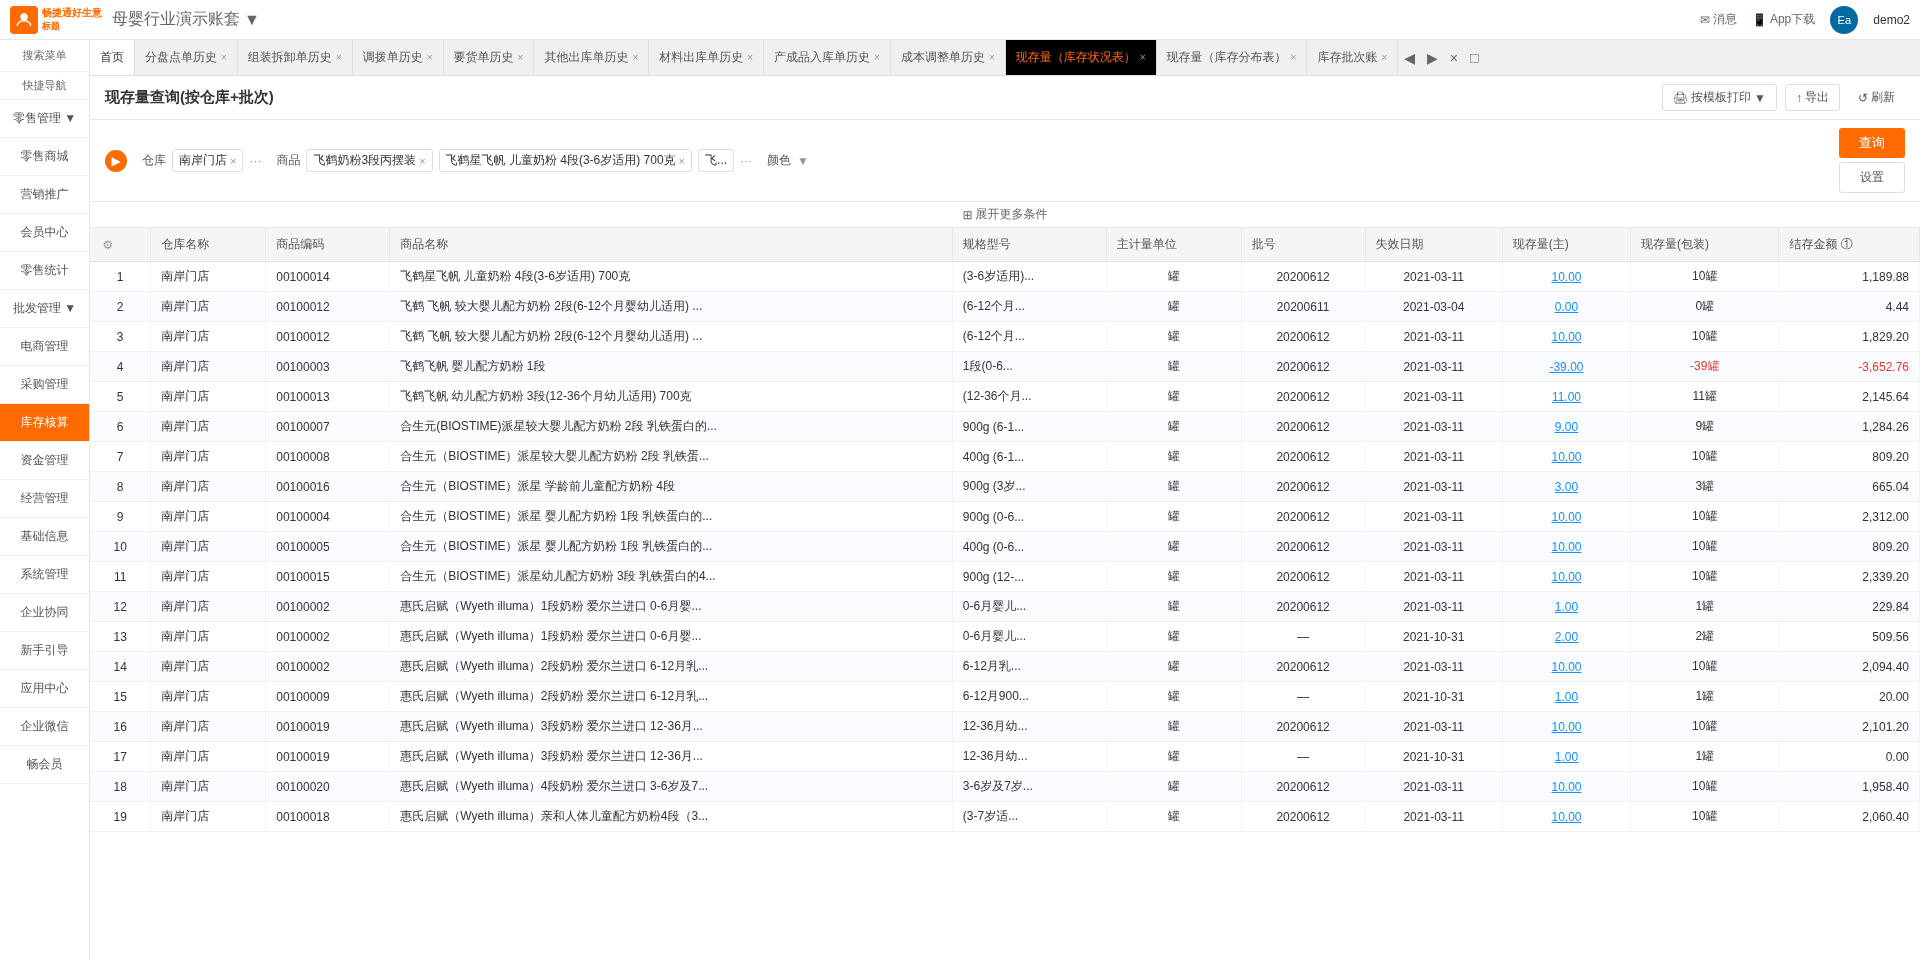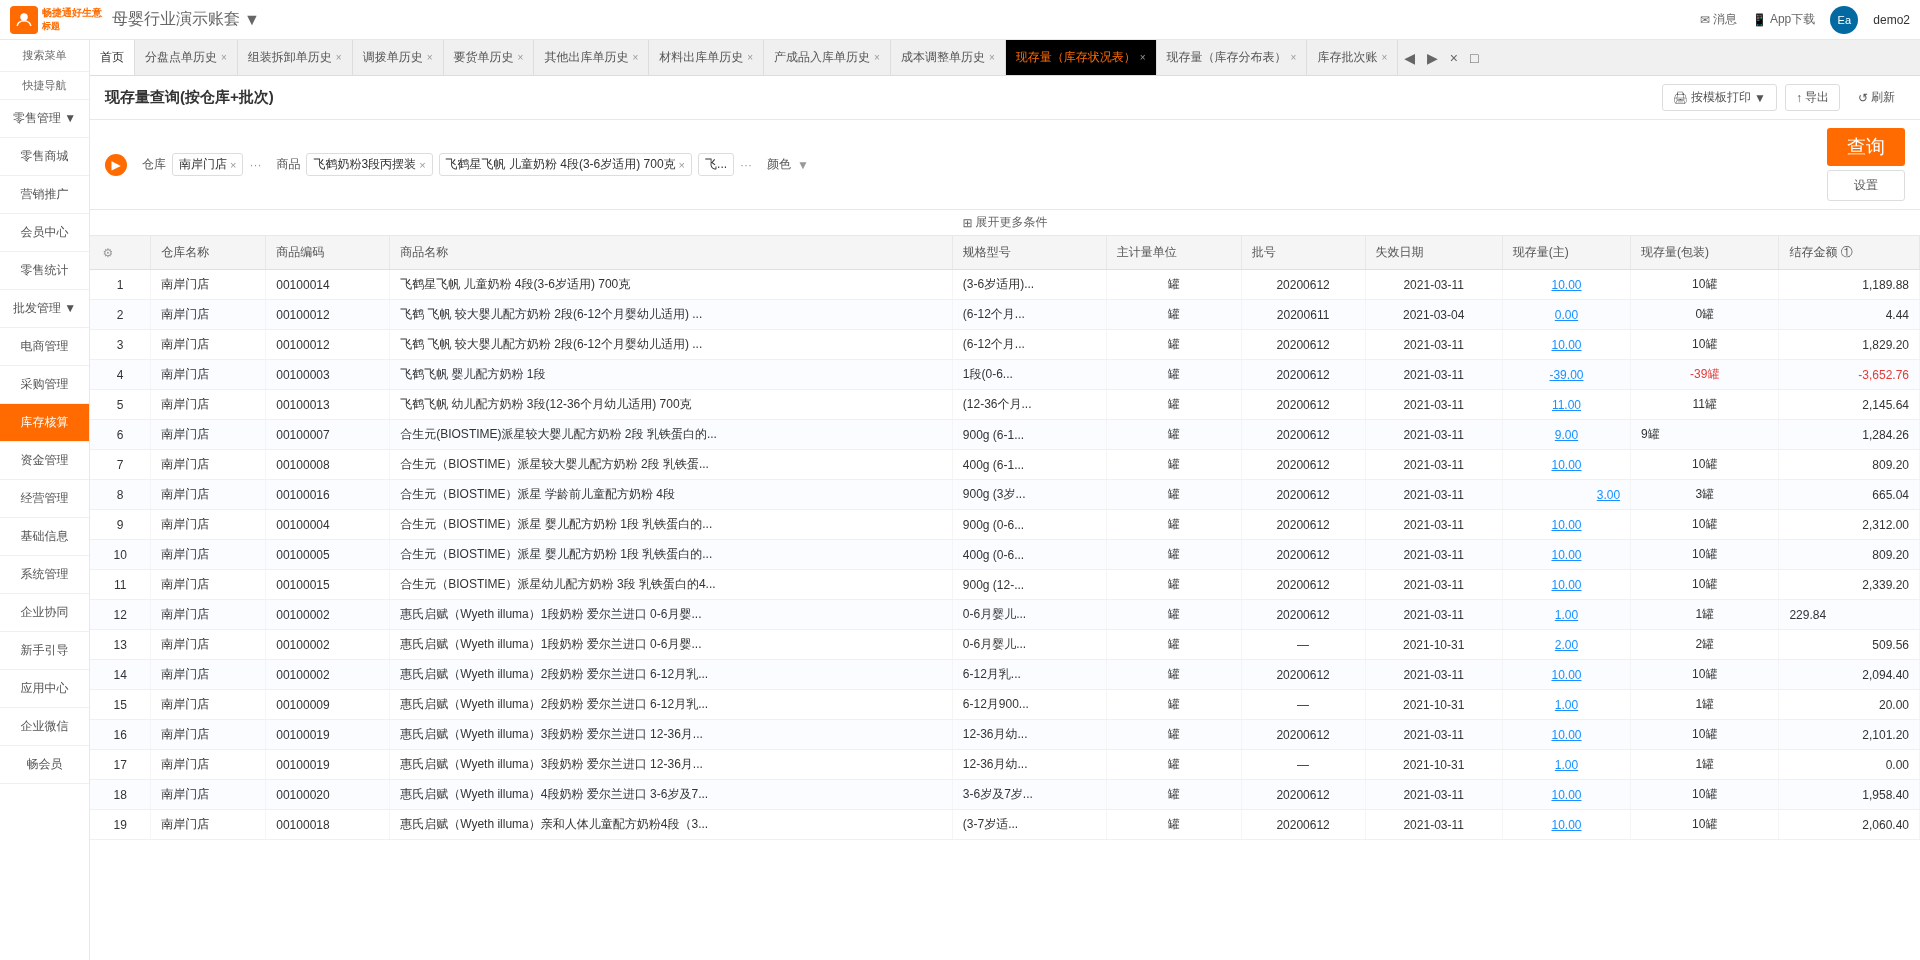--- a/index.html
+++ b/index.html
@@ -46,21 +46,21 @@
     .btn-export { display: flex; align-items: center; gap: 3px; padding: 4px 10px; border: 1px solid #ddd; border-radius: 3px; cursor: pointer; font-size: 12px; color: #555; background: #fff; }
     .btn-refresh { display: flex; align-items: center; gap: 3px; padding: 4px 10px; cursor: pointer; font-size: 12px; color: #555; }
     .filter-label { font-size: 12px; color: #555; }
     .filter-tag { display: flex; align-items: center; gap: 3px; background: #fff; border: 1px solid #ddd; border-radius: 3px; padding: 2px 6px; font-size: 12px; color: #333; }
     .filter-tag .x { color: #999; cursor: pointer; font-size: 11px; }
     .filter-dots { color: #999; cursor: pointer; }
     .filter-section { display: flex; align-items: center; gap: 6px; }
     .expand-more { display: flex; align-items: center; gap: 3px; color: #666; cursor: pointer; font-size: 12px; margin: 0 auto; }
 
     
-    .btn-query { background: #ff6b00; color: white; border: none; padding: 6px 20px; border-radius: 3px; cursor: pointer; font-size: 19px; }
+    .btn-query { background: #ff6b00; color: white; border: none; padding: 6px 20px; border-radius: 3px; cursor: pointer; font-size: 13px; }
     .btn-settings { background: #fff; color: #555; border: 1px solid #ddd; padding: 6px 12px; border-radius: 3px; cursor: pointer; font-size: 12px; }
 
     
     .filter-row { display: flex; align-items: center; padding: 8px 15px; border-bottom: 1px solid #e8e8e8; gap: 15px; flex-wrap: wrap; }
     .filter-expand-icon { width: 22px; height: 22px; background: #ff6b00; border-radius: 50%; display: flex; align-items: center; justify-content: center; color: white; font-size: 12px; cursor: pointer; flex-shrink: 0; }
 
     
     .table-wrap { flex: 1; overflow: auto; }
     table { width: 100%; border-collapse: collapse; font-size: 12px; }
     thead tr { background: #f5f5f5; }
@@ -315,21 +315,21 @@
               <tr class="row-even">
                 <td style="text-align: center;">6</td>
                 <td>南岸门店</td>
                 <td>00100007</td>
                 <td>合生元(BIOSTIME)派星较大婴儿配方奶粉 2段 乳铁蛋白的...</td>
                 <td>900g (6-1...</td>
                 <td style="text-align: center;">罐</td>
                 <td style="text-align: center;">20200612</td>
                 <td style="text-align: center;">2021-03-11</td>
                 <td class="text-link" style="text-align: center;">9.00</td>
-                <td style="text-align: left;">9罐</td>
+                <td style="text-align: center;">9罐</td>
                 <td style="text-align: right;">1,284.26</td>
               </tr>
               <tr>
                 <td style="text-align: center;">7</td>
                 <td>南岸门店</td>
                 <td>00100008</td>
                 <td>合生元（BIOSTIME）派星较大婴儿配方奶粉 2段 乳铁蛋...</td>
                 <td>400g (6-1...</td>
                 <td style="text-align: center;">罐</td>
                 <td style="text-align: center;">20200612</td>
@@ -340,21 +340,21 @@
               </tr>
               <tr class="row-even">
                 <td style="text-align: center;">8</td>
                 <td>南岸门店</td>
                 <td>00100016</td>
                 <td>合生元（BIOSTIME）派星 学龄前儿童配方奶粉 4段</td>
                 <td>900g (3岁...</td>
                 <td style="text-align: center;">罐</td>
                 <td style="text-align: center;">20200612</td>
                 <td style="text-align: center;">2021-03-11</td>
-                <td class="text-link" style="text-align: right;">3.00</td>
+                <td class="text-link" style="text-align: center;">3.00</td>
                 <td style="text-align: center;">3罐</td>
                 <td style="text-align: right;">665.04</td>
               </tr>
               <tr>
                 <td style="text-align: center;">9</td>
                 <td>南岸门店</td>
                 <td>00100004</td>
                 <td>合生元（BIOSTIME）派星 婴儿配方奶粉 1段 乳铁蛋白的...</td>
                 <td>900g (0-6...</td>
                 <td style="text-align: center;">罐</td>
@@ -394,21 +394,21 @@
                 <td style="text-align: center;">12</td>
                 <td>南岸门店</td>
                 <td>00100002</td>
                 <td>惠氏启赋（Wyeth illuma）1段奶粉 爱尔兰进口 0-6月婴...</td>
                 <td>0-6月婴儿...</td>
                 <td style="text-align: center;">罐</td>
                 <td style="text-align: center;">20200612</td>
                 <td style="text-align: center;">2021-03-11</td>
                 <td class="text-link" style="text-align: center;">1.00</td>
                 <td style="text-align: center;">1罐</td>
-                <td style="">229.84</td>
+                <td style="text-align: right;">229.84</td>
               </tr>
               <tr>
                 <td style="text-align: center;">13</td>
                 <td>南岸门店</td>
                 <td>00100002</td>
                 <td>惠氏启赋（Wyeth illuma）1段奶粉 爱尔兰进口 0-6月婴...</td>
                 <td>0-6月婴儿...</td>
                 <td style="text-align: center;">罐</td>
                 <td style="text-align: center;">—</td>
                 <td style="text-align: center;">2021-10-31</td>

